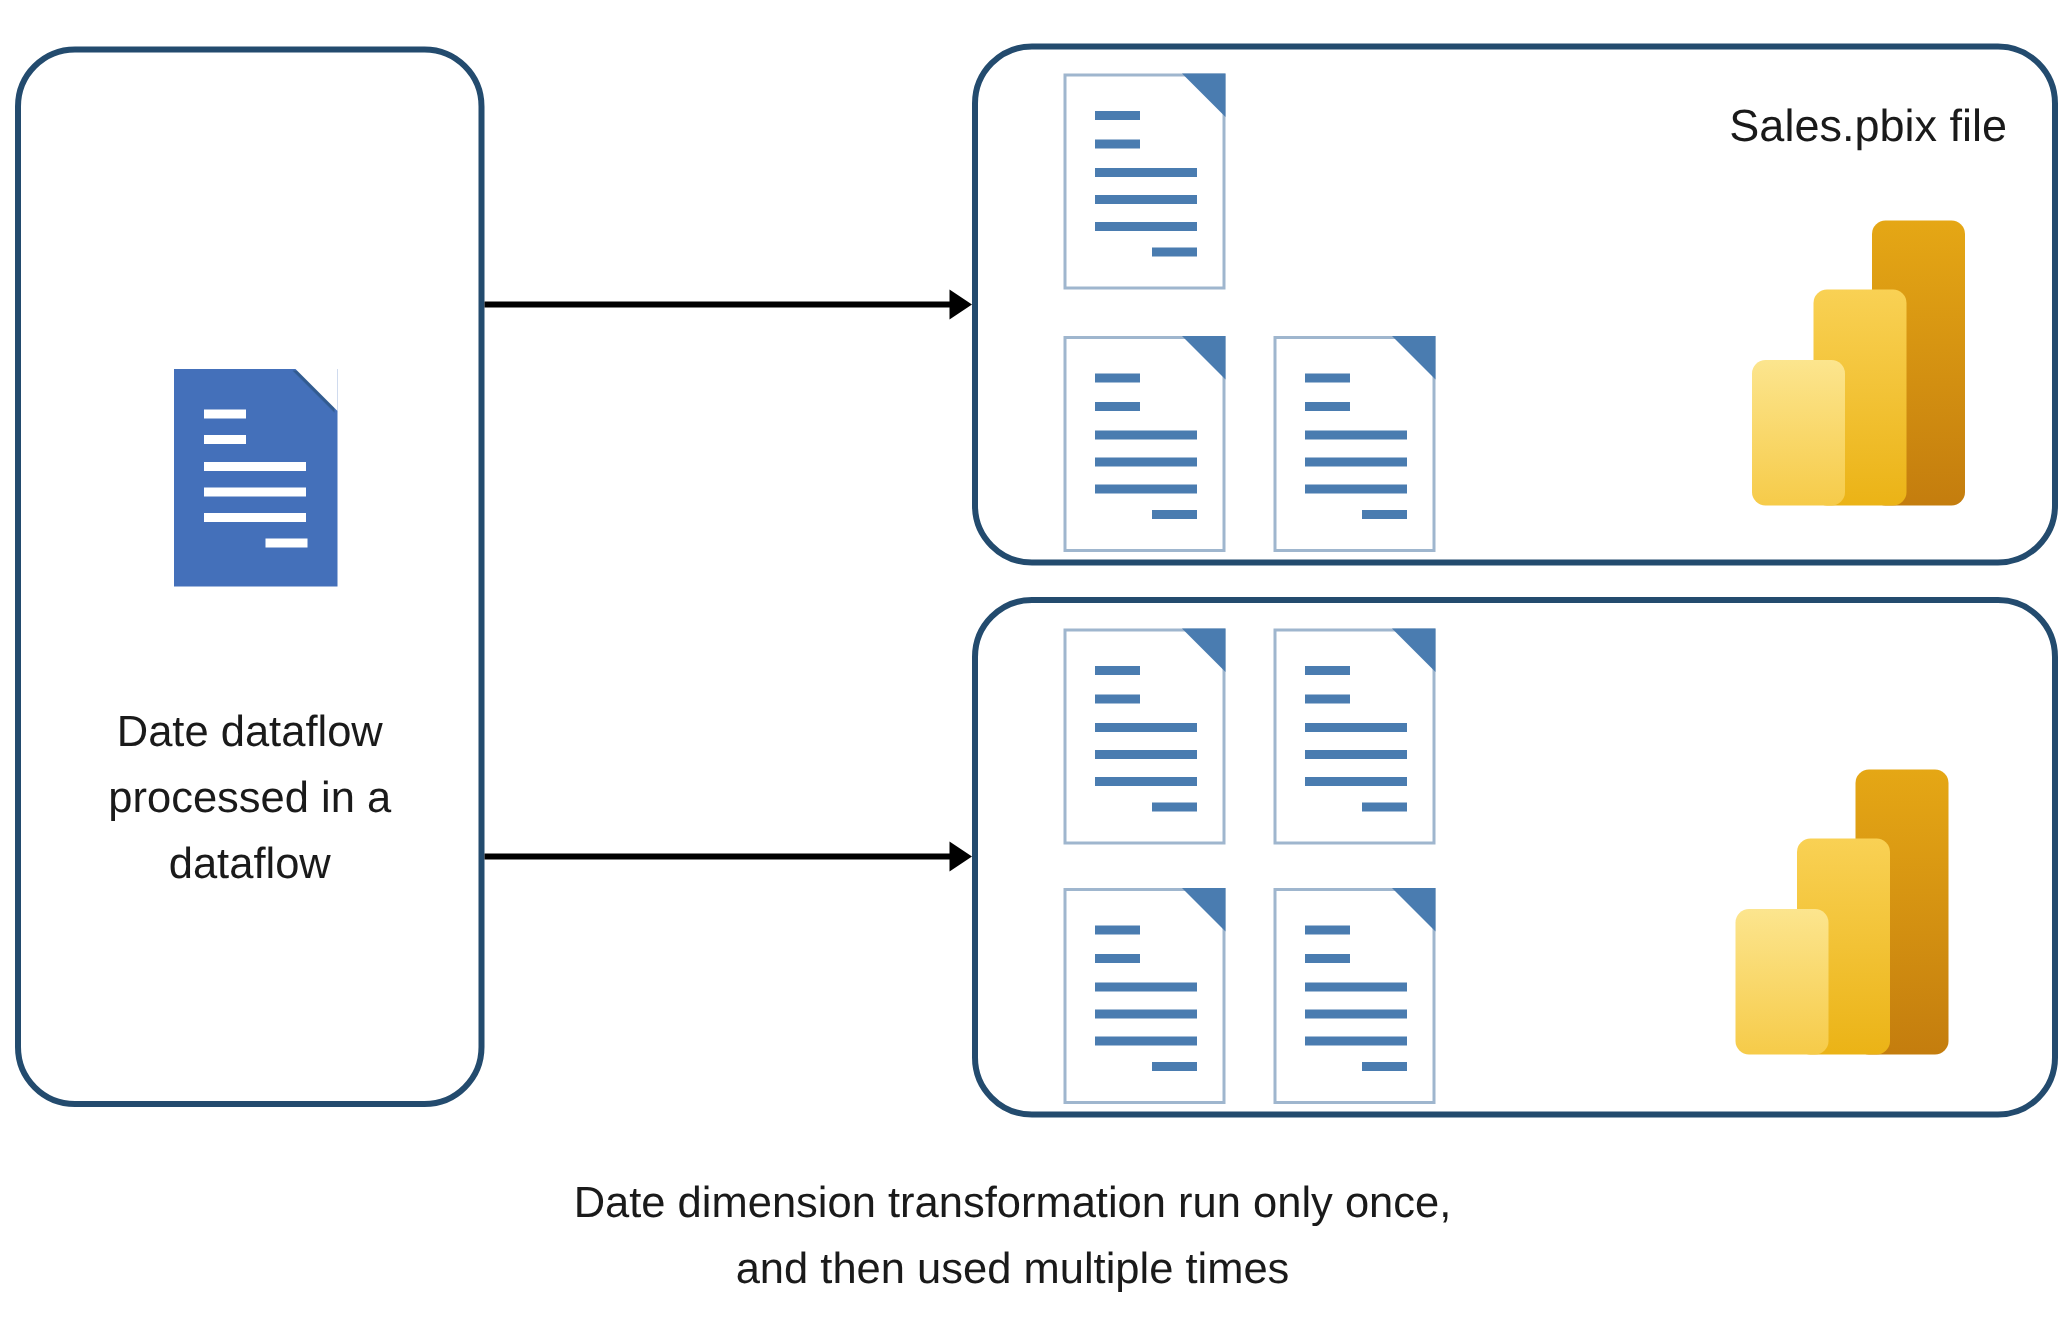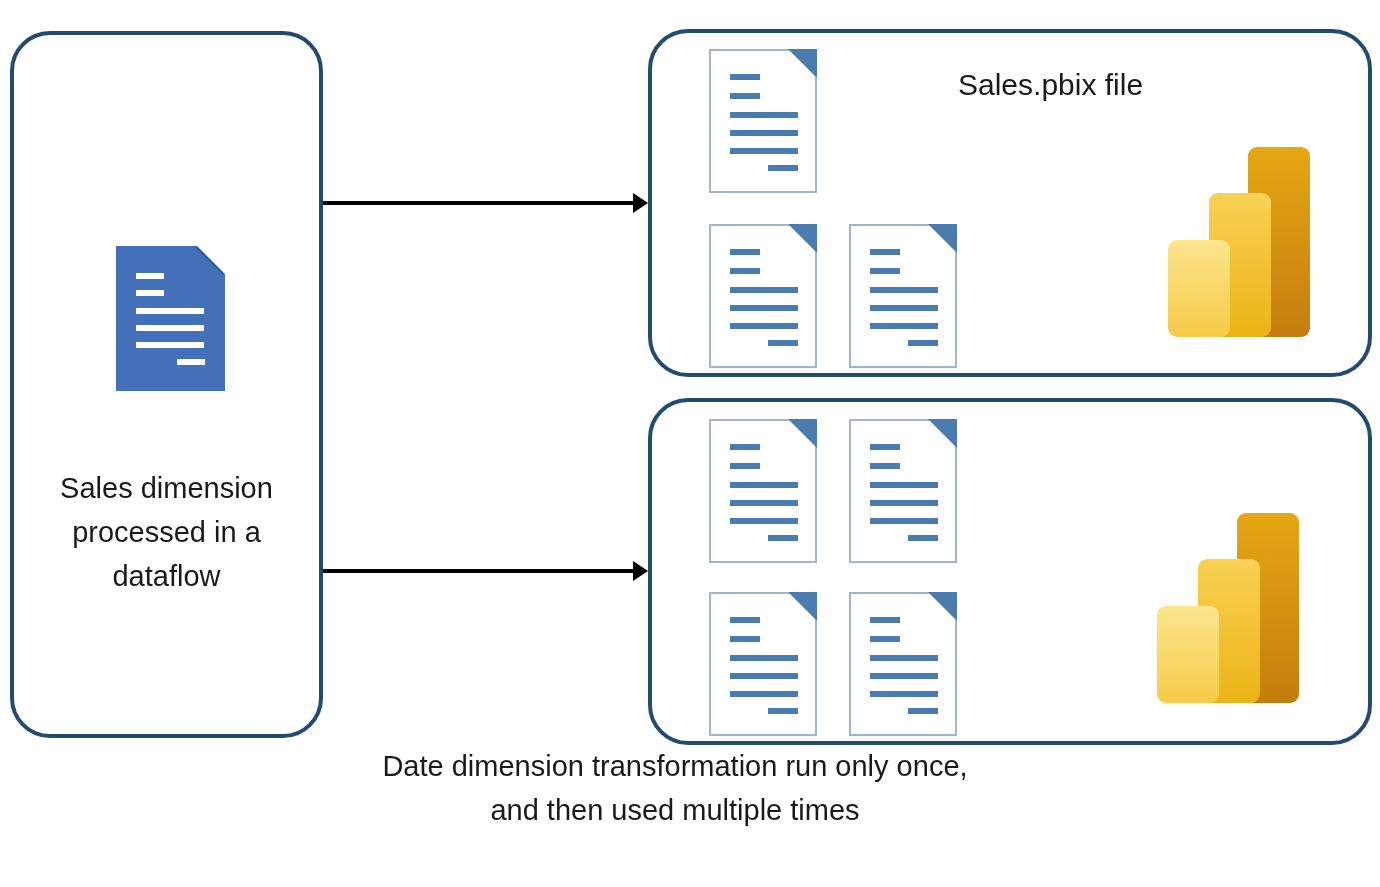--- a/index.html
+++ b/index.html
@@ -78,49 +78,49 @@
   #inventory-box .pbi{left:505px;top:111px;}
   .pbi .bar{position:absolute;border-radius:9px;}
   .pbi .bar-dark{left:80px;top:0;width:62px;height:190px;
     background:linear-gradient(180deg,#E5A715 0%,#C47D0E 100%);z-index:1;}
   .pbi .bar-mid{left:41px;top:46px;width:62px;height:144px;
     background:linear-gradient(180deg,#F9D154 0%,#EBB316 100%);z-index:2;}
   .pbi .bar-light{left:0;top:93px;width:62px;height:97px;
     background:linear-gradient(180deg,#FCE58E 0%,#F6CB49 100%);z-index:3;}
 
   
-  .box-label{position:absolute;font-size:30px;text-align:left;white-space:nowrap;}
+  .box-label{position:absolute;font-size:30px;text-align:right;white-space:nowrap;}
   #sales-label{left:958px;top:68px;width:380px;}
   #inventory-label{left:950px;top:438px;width:420px;}
   #left-caption{
     position:absolute;left:40px;top:466px;width:253px;
     font-size:29px;line-height:44px;text-align:center;
   }
   #footer-caption{
-    position:absolute;left:360px;top:744px;width:630px;
+    position:absolute;left:360px;top:780px;width:630px;
     font-size:29px;line-height:44px;text-align:center;
   }
 </style>
 </head>
 <body>
 
 <div id="canvas" style="--box-border: #234B6E; --doc-blue: #4470BA; --doc-line: #4A7CB0; --doc-border: #9FB6CE; --arrow: #000000; color: rgb(26, 26, 26);">
 
   <div class="rbox" id="left-panel">
     <div class="doc-blue">
       <div class="fold"></div>
       <div class="line l1"></div>
       <div class="line l2"></div>
       <div class="line l3"></div>
       <div class="line l4"></div>
       <div class="line l5"></div>
       <div class="line l6"></div>
     </div>
   </div>
-  <div id="left-caption">Sales dimension processed in a dataflow</div>
+  <div id="left-caption">Date dataflow processed in a dataflow</div>
 
   <div class="arrow" id="arrow-top">
     <div class="head"></div>
   </div>
   <div class="arrow" id="arrow-bottom">
     <div class="head"></div>
   </div>
 
   <div class="rbox" id="sales-box">
     <div class="docs" id="sales-docs">

